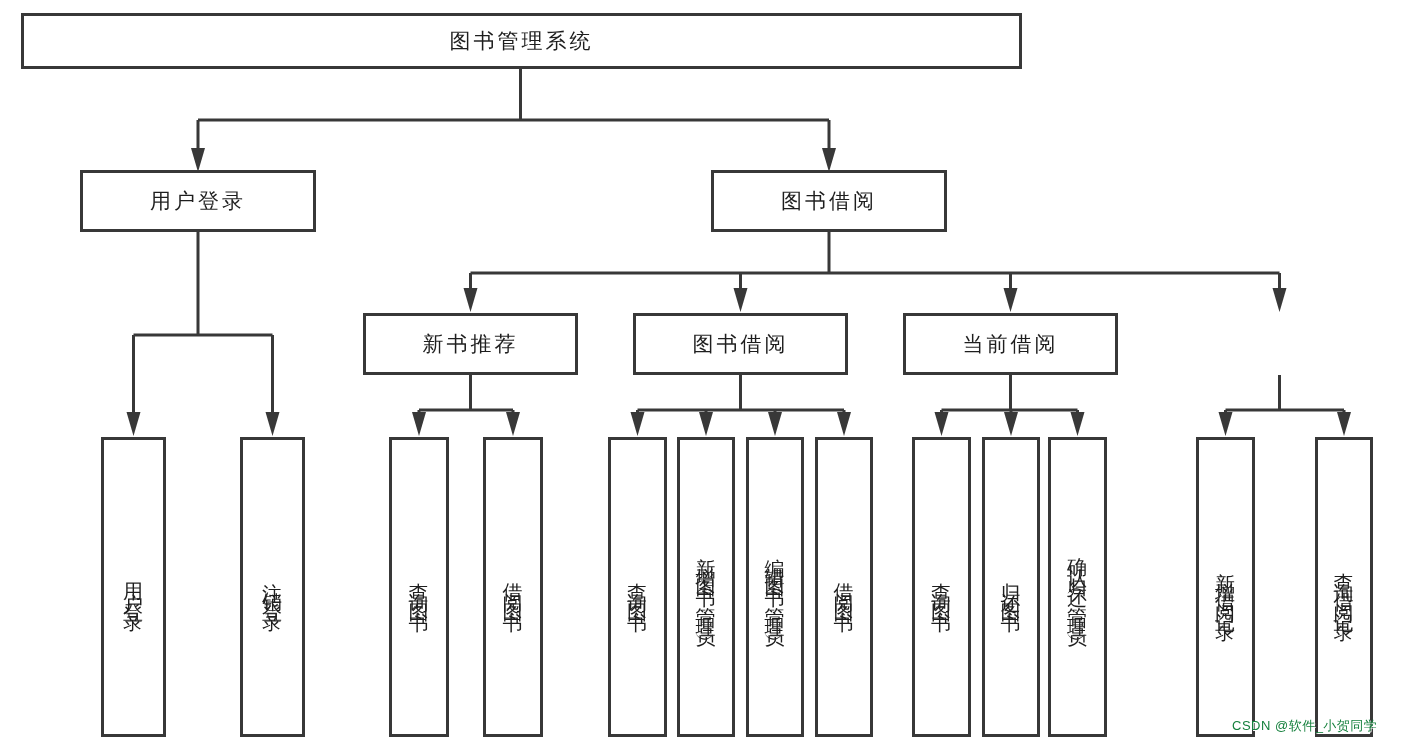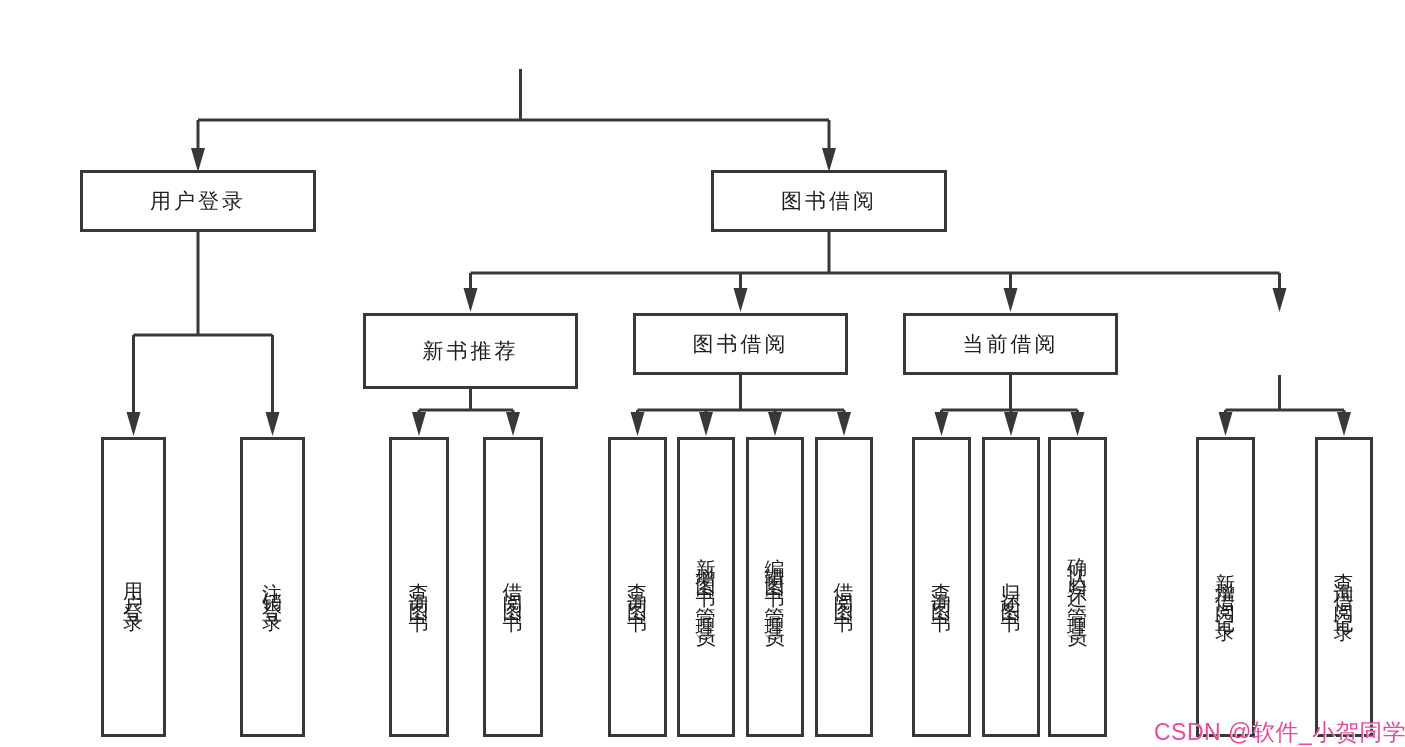--- a/index.html
+++ b/index.html
@@ -11,22 +11,22 @@
   .box{
     position:absolute;box-sizing:border-box;border:3px solid #383838;background:#ffffff;
     display:flex;align-items:center;justify-content:center;color:#1e1e1e;
   }
   .hlabel{font-size:21px;letter-spacing:3px;white-space:nowrap;}
   .vtext{
     writing-mode:vertical-rl;text-orientation:mixed;
     font-size:20px;letter-spacing:10px;line-height:1;white-space:nowrap;
   }
   .watermark{
-    position:absolute;left:1154px;top:717px;z-index:5;
-    font-size:23px;color:#ec4899;letter-spacing:0.5px;white-space:nowrap;
+    position:absolute;left:1232px;top:717px;z-index:5;
+    font-size:13px;color:#15803d;letter-spacing:0.5px;white-space:nowrap;
     text-shadow:1px 1px 0 #ffffff;
   }
 </style>
 </head>
 <body>
 
 <div class="canvas">
 
   <svg class="connectors" viewBox="0 0 1405 747" xmlns="http://www.w3.org/2000/svg">
     <g stroke="#383838" stroke-width="3" fill="none">
@@ -64,29 +64,32 @@
       <polygon points="768,412 782,412 775,436"></polygon>
       <polygon points="837,412 851,412 844,436"></polygon>
       <polygon points="934.5,412 948.5,412 941.5,436"></polygon>
       <polygon points="1004,412 1018,412 1011,436"></polygon>
       <polygon points="1070.5,412 1084.5,412 1077.5,436"></polygon>
       <polygon points="1218.5,412 1232.5,412 1225.5,436"></polygon>
       <polygon points="1337,412 1351,412 1344,436"></polygon>
     </g>
   </svg>
 
+  <div class="box" style="left:21px;top:13px;width:1001px;height:56px">
+    <span class="hlabel">图书管理系统</span>
+  </div>
 
   <div class="box" style="left:80px;top:170px;width:236px;height:62px">
     <span class="hlabel">用户登录</span>
   </div>
   <div class="box" style="left:711px;top:170px;width:236px;height:62px">
     <span class="hlabel">图书借阅</span>
   </div>
 
-  <div class="box" style="left:363px;top:313px;width:215px;height:76px">
+  <div class="box" style="left:363px;top:313px;width:215px;height:62px">
     <span class="hlabel">新书推荐</span>
   </div>
   <div class="box" style="left:903px;top:313px;width:215px;height:62px">
     <span class="hlabel">当前借阅</span>
   </div>
   <div class="box" style="left:633px;top:313px;width:215px;height:62px">
     <span class="hlabel">图书借阅</span>
   </div>
 
   <div class="box leaf" style="left:101px;top:437px;width:65px;height:300px">

